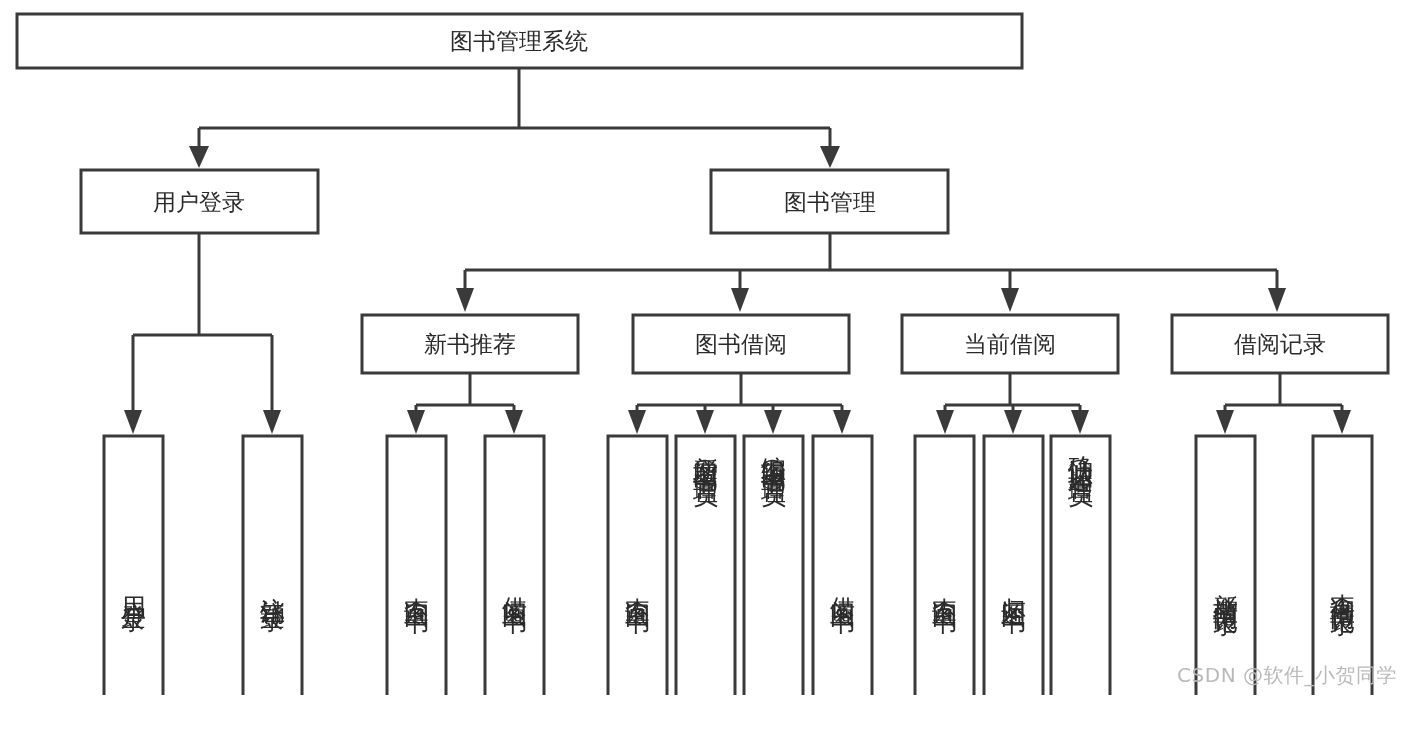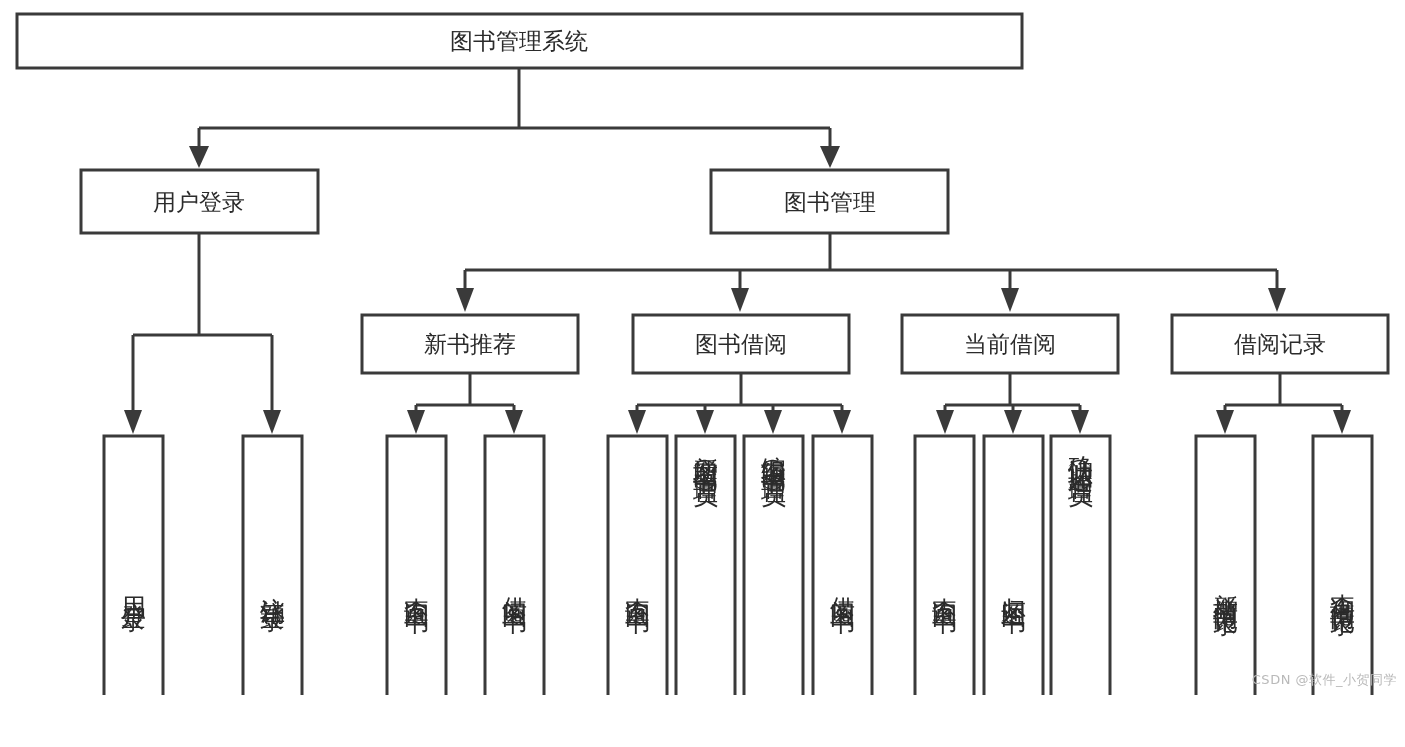--- a/index.html
+++ b/index.html
@@ -65,21 +65,21 @@
     line-height: 1.32;
     letter-spacing: 4px;
     color: #2b2b2b;
     white-space: nowrap;
   }
   .watermark {
     position: absolute;
     right: 8px;
     bottom: 6px;
     font-family: "DejaVu Sans", "Liberation Sans", sans-serif;
-    font-size: 13px;
+    font-size: 20px;
     color: #b9b9b9;
     letter-spacing: 0.5px;
     user-select: none;
   }
 </style>
 </head>
 <body>
 
 <div id="diagram-root">
 

